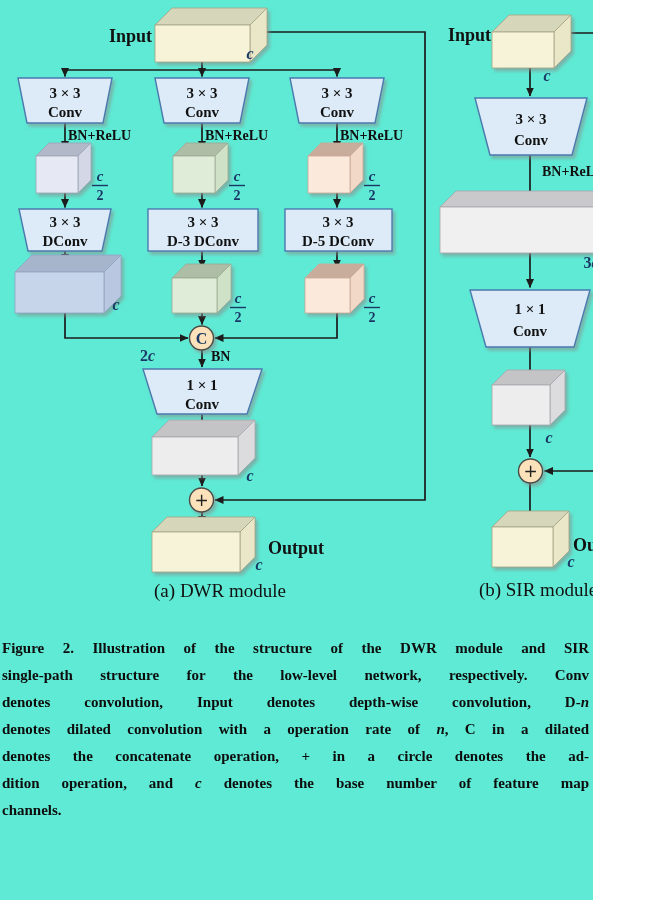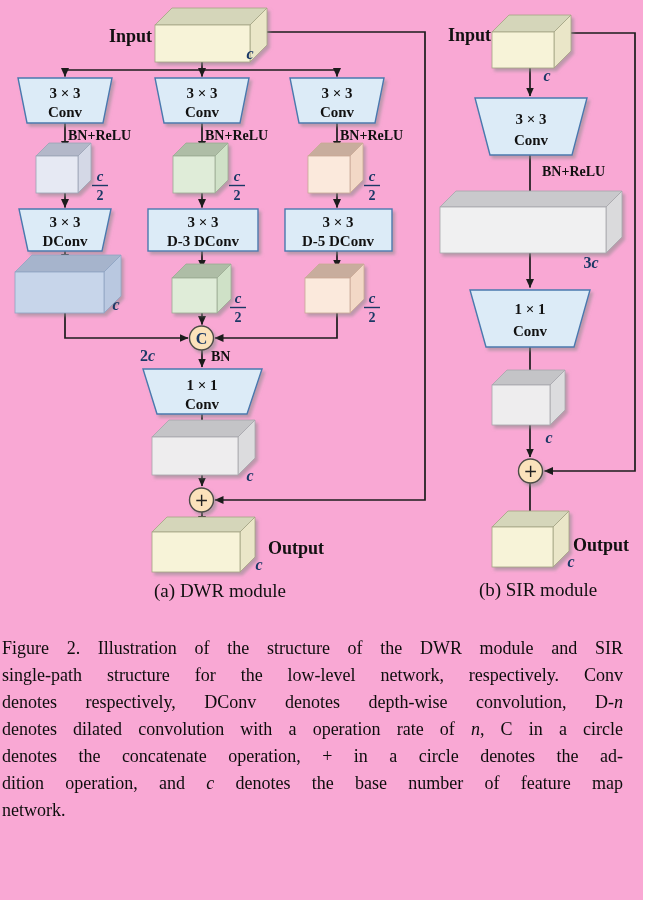--- a/index.html
+++ b/index.html
@@ -1,37 +1,37 @@
 <!DOCTYPE html>
 <html><head>
 <meta charset="utf-8">
 <style>
   html,body{margin:0;padding:0;background:#ffffff;}
-  .page{position:relative;width:643px;height:900px;background:#f9a8d4;overflow:hidden;
+  .page{position:relative;width:593px;height:900px;background:#5eead4;overflow:hidden;
         font-family:"Liberation Serif","DejaVu Serif",serif;}
   svg{display:block;}
 
   
   text{font-family:"Liberation Serif","DejaVu Serif",serif;}
   .t-op   {font-size:15px;font-weight:700;fill:#111111;}
   .t-bn   {font-size:14px;font-weight:700;fill:#111111;}
   .t-io   {font-size:18px;font-weight:700;fill:#111111;}
   .t-math {font-size:16px;font-weight:700;font-style:italic;fill:#1a3865;}
   .t-mathsm{font-size:15px;font-weight:700;font-style:italic;fill:#1a3865;}
   .t-den  {font-size:14px;font-weight:700;font-style:normal;fill:#1a3865;}
   .t-coef {font-style:normal;}
   .t-sym  {font-size:16px;font-weight:700;fill:#1a3865;}
   .t-plus {font-family:"DejaVu Sans","Liberation Sans",sans-serif;font-size:17px;font-weight:400;fill:#222222;}
   .t-cap  {font-size:19px;font-weight:400;fill:#111111;}
 
   .wire{stroke:#1c1c1c;stroke-width:1.7;fill:none;}
   .fracbar{stroke:#1a3865;stroke-width:1.4;}
 
   
-  .caption{margin:23px 20px 0 2px;font-size:18px;line-height:27px;color:#0d0d0d;}
+  .caption{margin:23px 4px 0 2px;font-size:15px;line-height:27px;color:#0d0d0d;font-weight:bold;}
   .cap-line{text-align:justify;text-align-last:justify;white-space:normal;}
   .cap-line.last{text-align-last:left;}
   .cap-line i{font-style:italic;}
 </style>
 </head>
 <body>
 
 <div class="page">
 
 <svg width="657" height="612" viewBox="0 0 657 612">
@@ -227,20 +227,20 @@
     <text class="t-plus" x="530.5" y="477" text-anchor="middle">+</text>
     <text class="t-io" x="573" y="551" text-anchor="start">Output</text>
     <text class="t-math" x="571" y="567" text-anchor="middle">c</text>
     <text class="t-cap" x="538" y="596" text-anchor="middle">(b) SIR module</text>
   </g>
 </svg>
 
 <div class="caption">
       <div class="cap-line"><span>Figure 2. Illustration of the structure of the DWR module and SIR</span></div>
       <div class="cap-line"><span>single-path structure for the low-level network, respectively. Conv</span></div>
-      <div class="cap-line"><span>denotes respectively, DConv denotes depth-wise convolution, D-</span><i>n</i></div>
-      <div class="cap-line"><span>denotes dilated convolution with a operation rate of </span><i>n</i><span>, C in a circle</span></div>
+      <div class="cap-line"><span>denotes convolution, Input denotes depth-wise convolution, D-</span><i>n</i></div>
+      <div class="cap-line"><span>denotes dilated convolution with a operation rate of </span><i>n</i><span>, C in a dilated</span></div>
       <div class="cap-line"><span>denotes the concatenate operation, + in a circle denotes the ad-</span></div>
       <div class="cap-line"><span>dition operation, and </span><i>c</i><span> denotes the base number of feature map</span></div>
-      <div class="cap-line last"><span>network.</span></div>
+      <div class="cap-line last"><span>channels.</span></div>
     </div>
 
 </div>
 
 </body></html>

